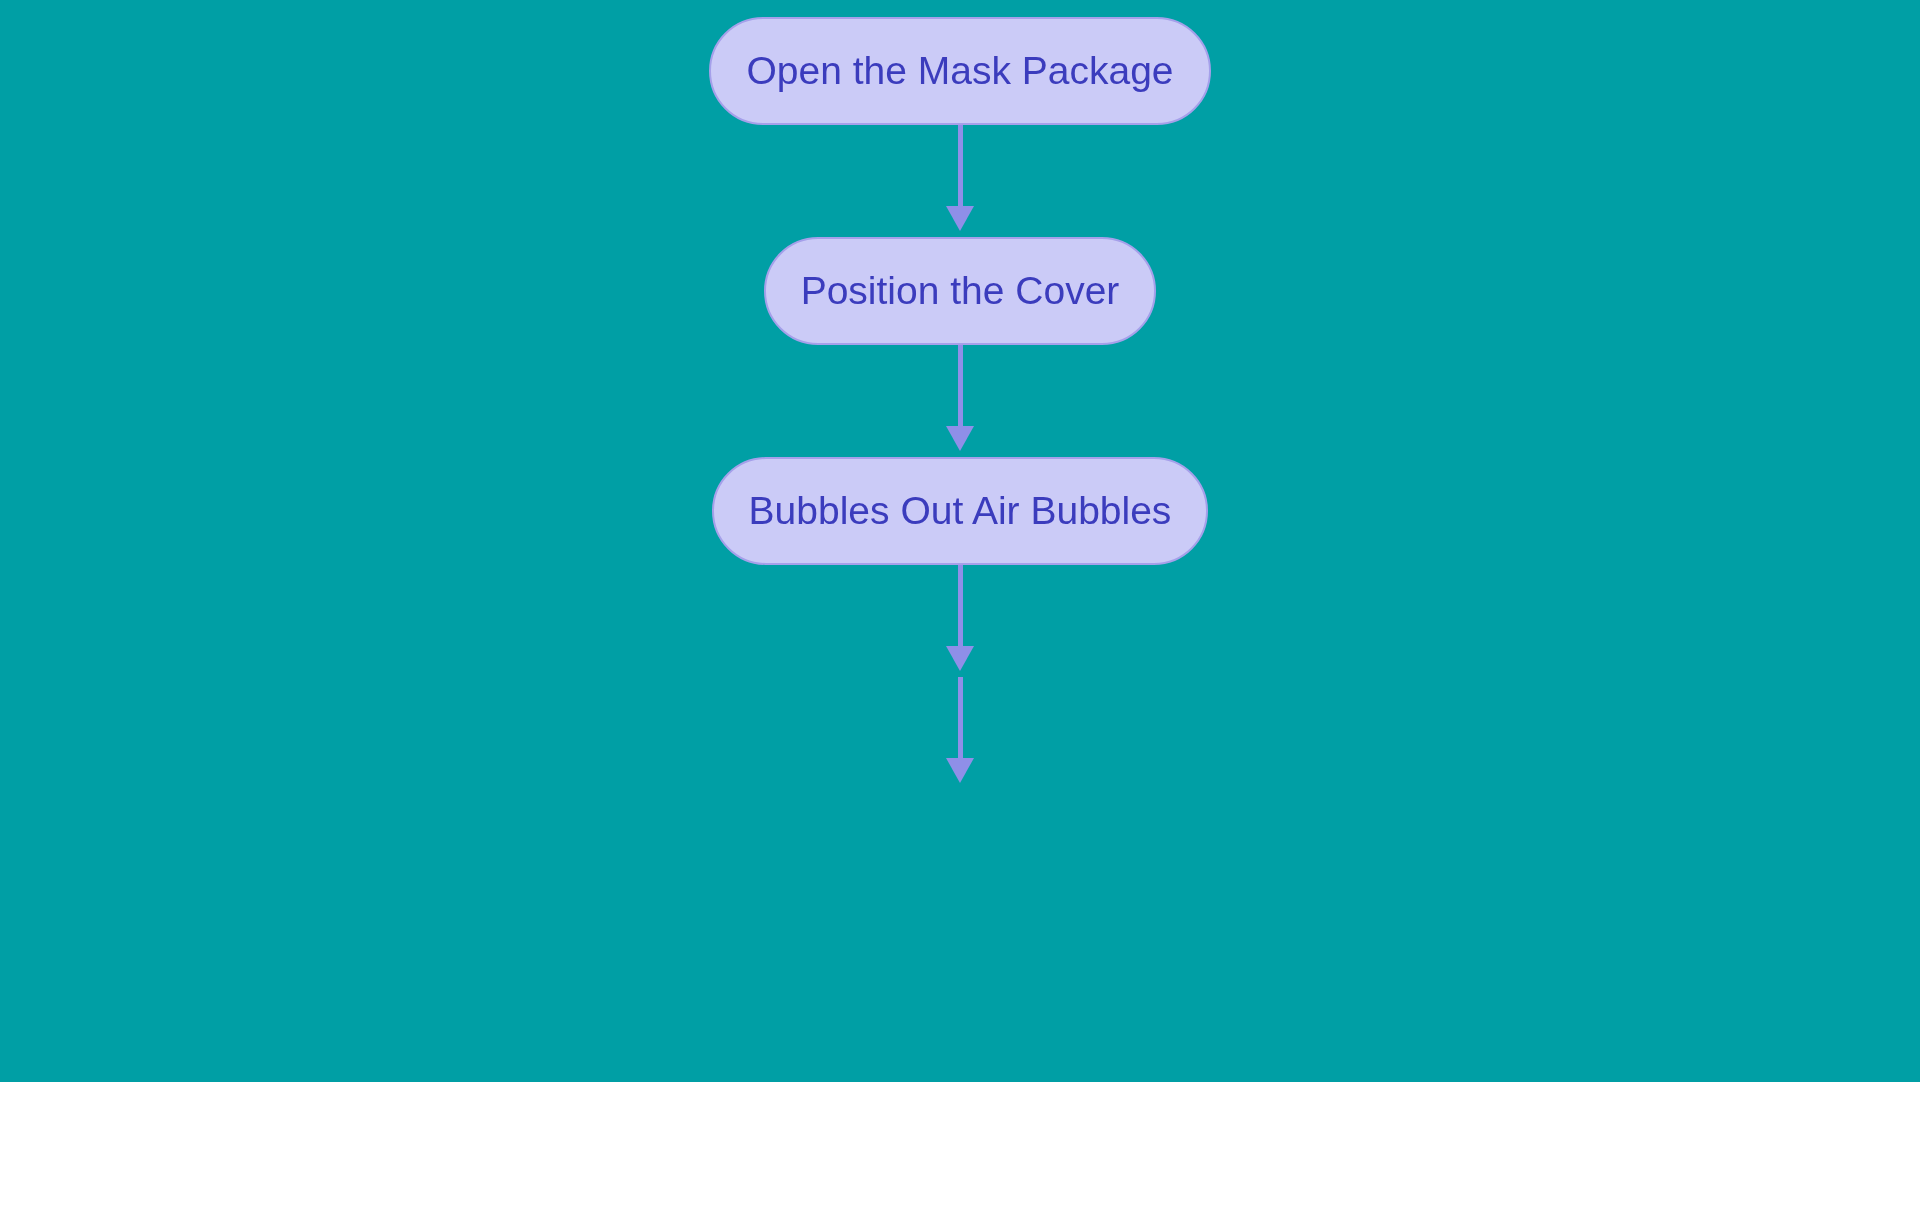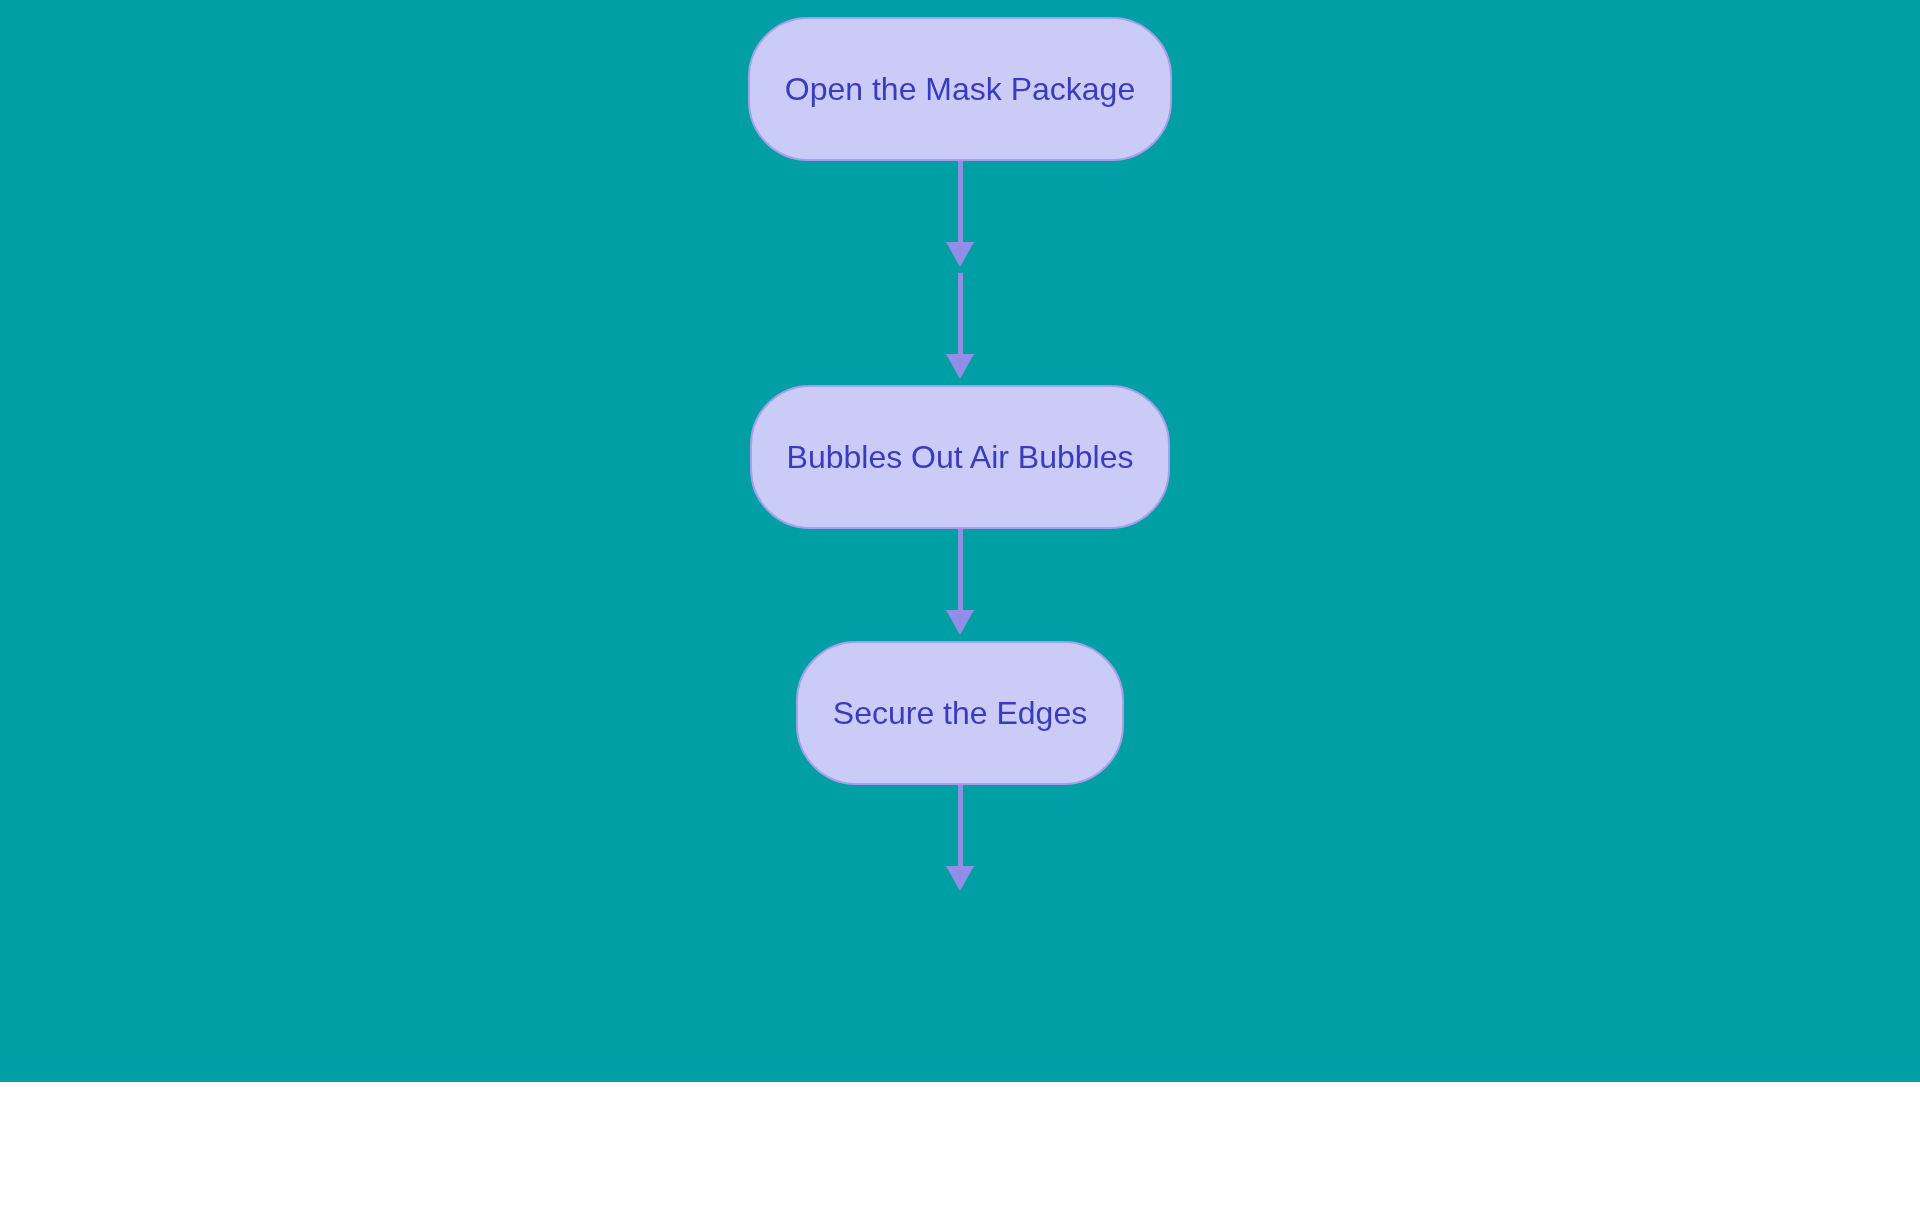--- a/index.html
+++ b/index.html
@@ -28,28 +28,28 @@
     position: absolute;
     top: 0;
     left: 0;
     width: 100%;
     display: flex;
     flex-direction: column;
     align-items: center;
     padding-top: 17px;
   }
   .node {
-    height: 144px;
+    height: 108px;
     min-width: 152px;
     padding: 0 35px;
     border-radius: 60px;
     background: var(--node-fill);
     border: 2.5px solid var(--node-border);
     color: var(--node-text);
-    font-size: 32px;
+    font-size: 39px;
     display: flex;
     align-items: center;
     justify-content: center;
     white-space: nowrap;
   }
   .arrow {
     height: 106px;
     margin-bottom: 6px;
     display: flex;
     flex-direction: column;
@@ -79,34 +79,34 @@
 <div class="canvas">
   <div class="flow">
 
     <div class="node">Open the Mask Package</div>
 
     <div class="arrow">
       <div class="arrow-line"></div>
       <div class="arrow-head"></div>
     </div>
 
+    <div class="node">Position the Cover</div>
 
     <div class="arrow">
       <div class="arrow-line"></div>
       <div class="arrow-head"></div>
     </div>
 
     <div class="node">Bubbles Out Air Bubbles</div>
 
     <div class="arrow">
       <div class="arrow-line"></div>
       <div class="arrow-head"></div>
     </div>
 
-    <div class="node">Secure the Edges</div>
 
     <div class="arrow">
       <div class="arrow-line"></div>
       <div class="arrow-head"></div>
     </div>
 
 
   </div>
 </div>
 <div class="below-strip"></div>

